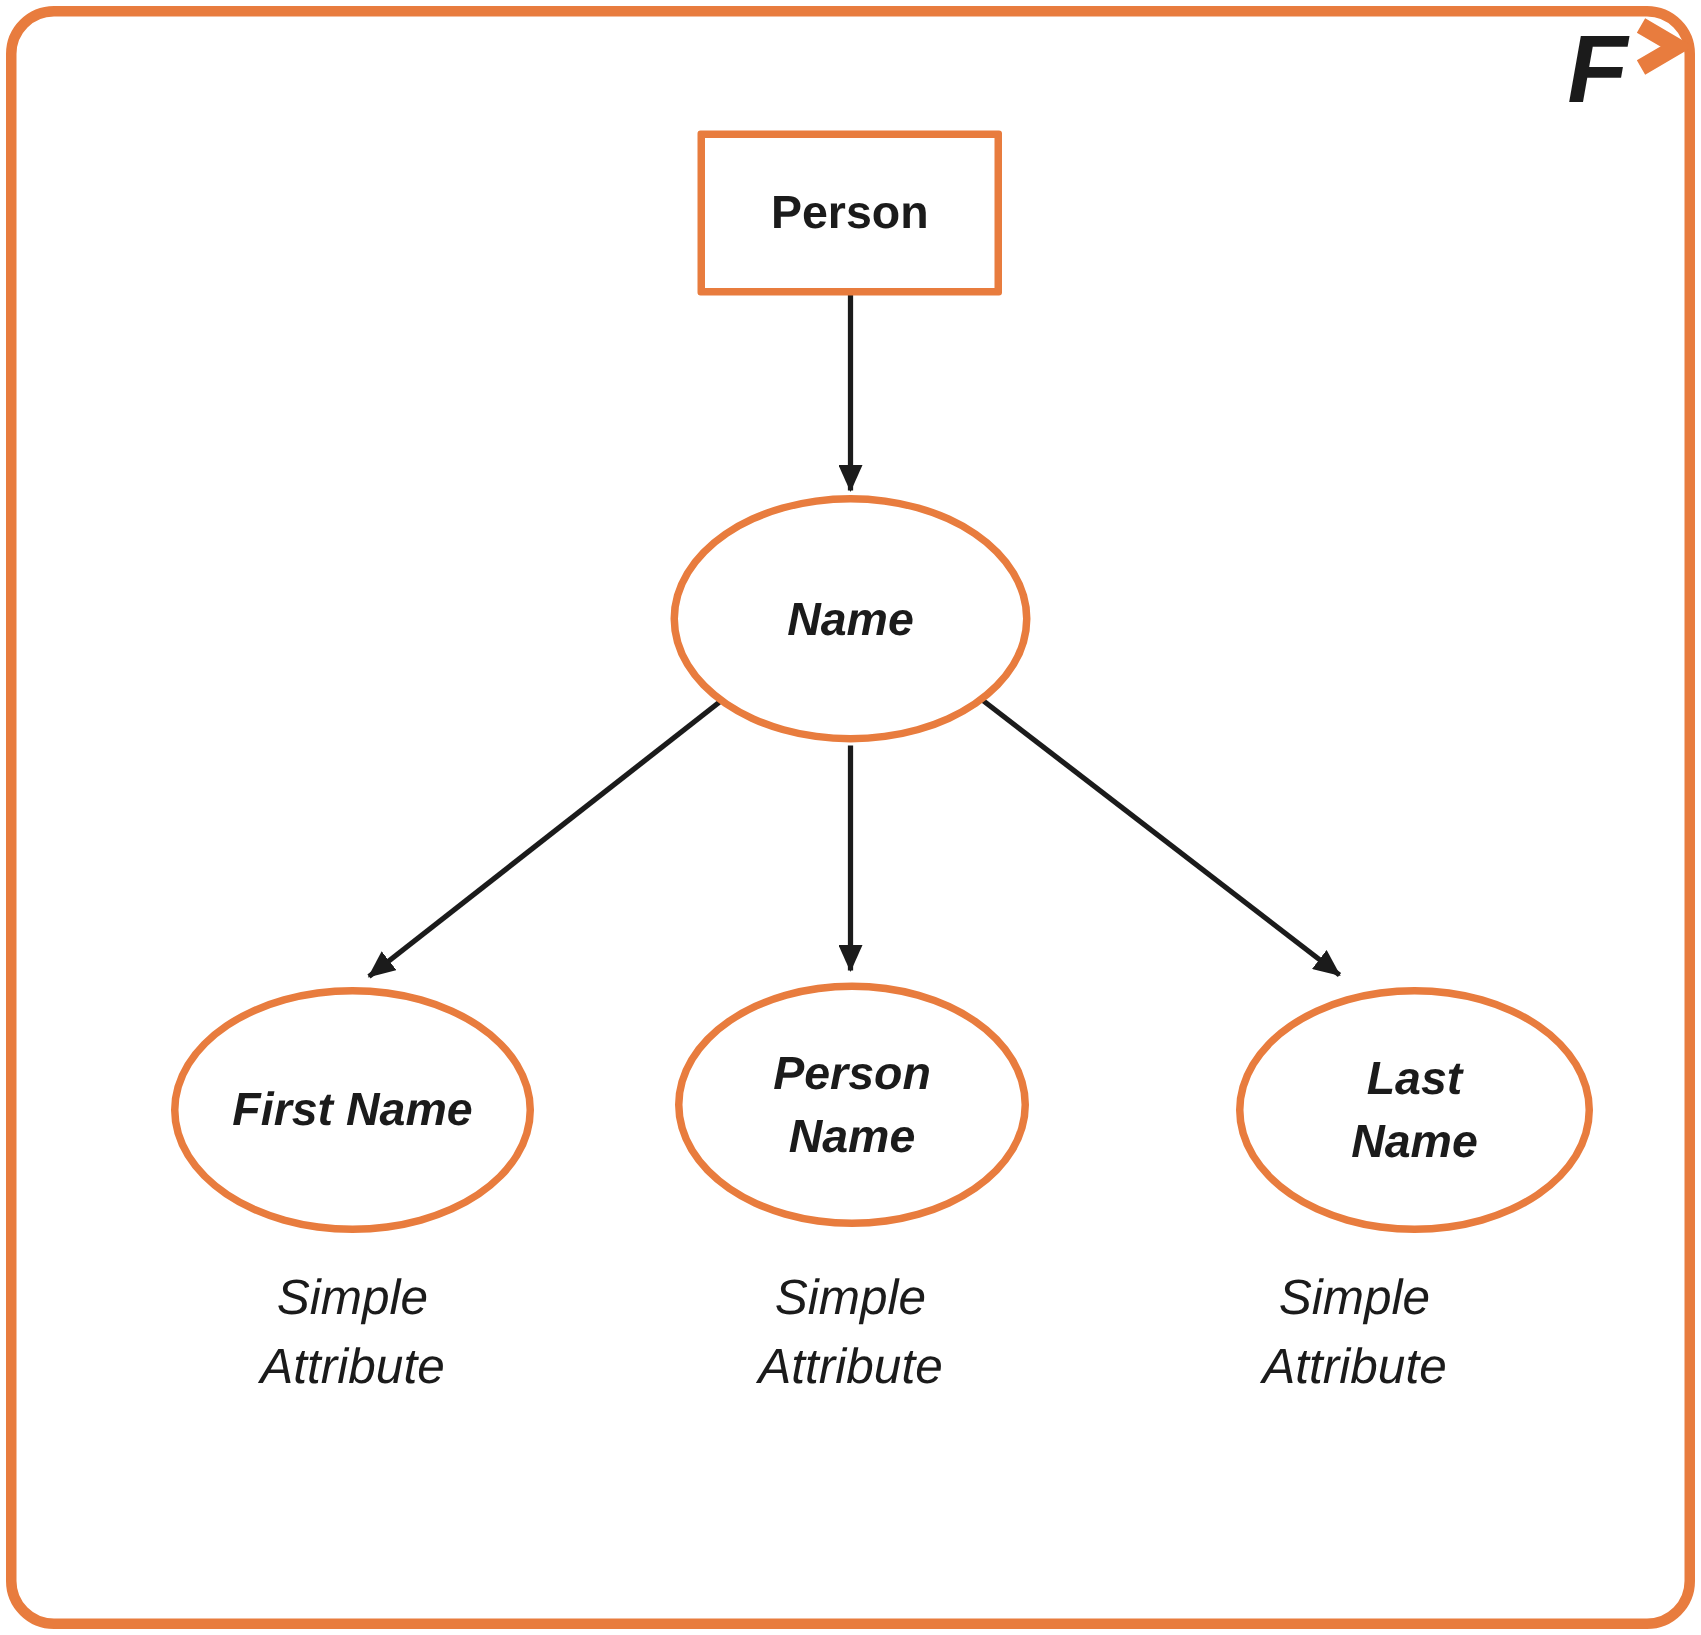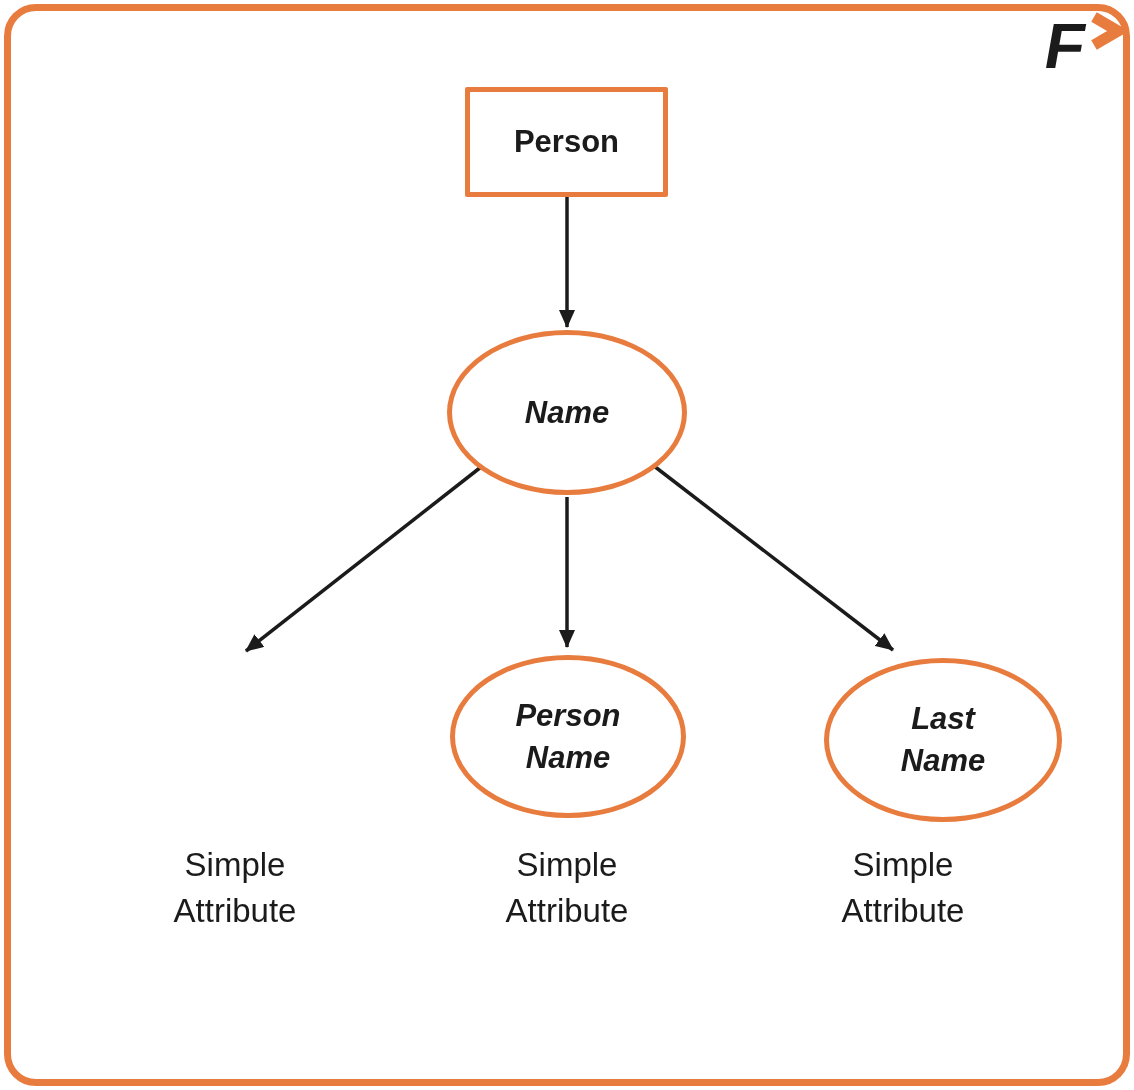--- a/index.html
+++ b/index.html
@@ -59,20 +59,21 @@
   .caption {
     position: absolute;
     width: 300px;
     top: 842px;
     text-align: center;
     font-size: 33px;
     line-height: 46px;
     font-weight: normal;
     color: var(--text-black, #1B1B1B);
     white-space: pre-line;
+    font-style: italic;
   }
   .caption-first  { left: 85px; }
   .caption-middle { left: 417px; }
   .caption-last   { left: 753px; }
 
   .logo {
     position: absolute;
     left: 1038px;
     top: 10px;
     width: 88px;
@@ -99,20 +100,23 @@
   </svg>
 
   <div class="node rect-node person-node">
     <span class="node-label">Person</span>
   </div>
 
   <div class="node ellipse-node name-node">
     <span class="node-label">Name</span>
   </div>
 
+  <div class="node ellipse-node first-node">
+    <span class="node-label">First Name</span>
+  </div>
   <div class="node ellipse-node middle-node">
     <span class="node-label">Person
 Name</span>
   </div>
   <div class="node ellipse-node last-node">
     <span class="node-label">Last
 Name</span>
   </div>
 
   <div class="caption caption-first">Simple

